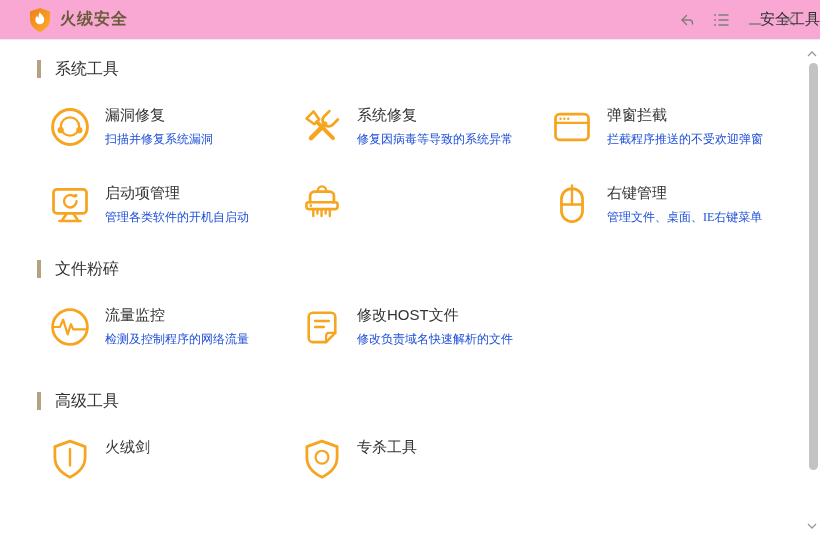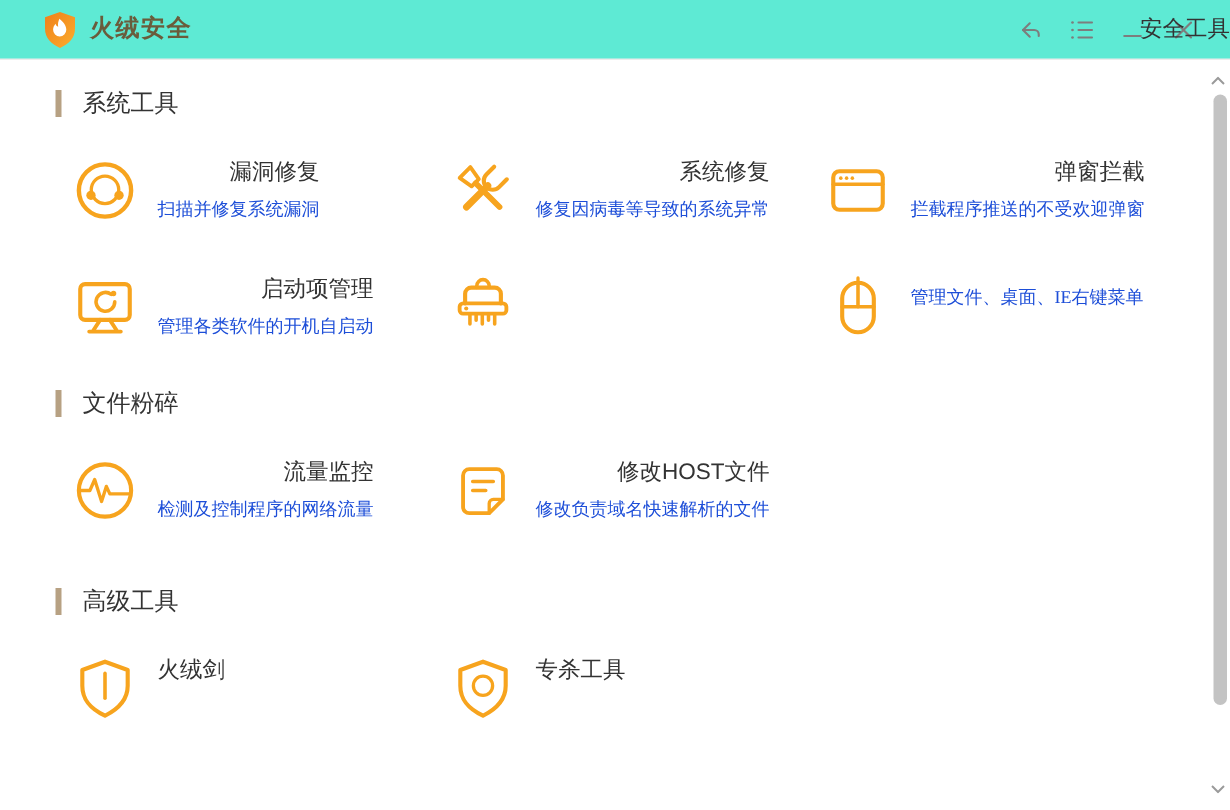--- a/index.html
+++ b/index.html
@@ -4,21 +4,21 @@
 <style>
   * { margin:0; padding:0; box-sizing:border-box; }
   html,body { width:820px; height:540px; }
   body {
     font-family:"Liberation Sans","DejaVu Sans",sans-serif;
     background:#ffffff; overflow:hidden; position:relative;
   }
   
   .titlebar {
     height:40px; display:flex; align-items:center;
-    border-bottom:1px solid #ececec; position:relative; background:#5eead4;
+    border-bottom:1px solid #ececec; position:relative; background:#f9a8d4;
   }
   .logo { display:flex; align-items:center; gap:8px; padding-left:28px; }
   .logo-name { font-size:16px; font-weight:bold; color:#6A5C3B; letter-spacing:1px; }
   .page-title {
     position:absolute; left:0; right:0; text-align:right;
     font-size:15px; color:#333; pointer-events:none;
   }
   .win-controls { margin-left:auto; display:flex; align-items:center; padding-right:14px; }
   .win-btn {
     width:34px; height:40px; display:flex; align-items:center; justify-content:center;
@@ -29,21 +29,21 @@
   .content { padding:18px 0 0 48px; }
   .section-header { display:flex; align-items:center; height:22px; margin-left:-11px; }
   .section-bar { width:4px; height:18px; background:#B7A183; margin-right:14px; }
   .section-title { font-size:16px; color:#333; }
   .tool-grid {
     display:grid; grid-template-columns:252px 250px 1fr;
     row-gap:28px; margin-top:22px;
   }
   .tool-item { display:flex; height:50px; cursor:pointer; }
   .tool-icon { width:44px; height:44px; flex:0 0 44px; margin-top:3px; }
-  .tool-text { margin-left:13px; padding-top:3px;text-align:right; }
+  .tool-text { margin-left:13px; padding-top:3px; }
   .tool-title { font-size:15px; color:#333; line-height:19px; }
   .tool-desc { font-size:12px; color:#1d4ed8; line-height:15px; margin-top:8px; white-space:nowrap;font-family:Liberation Serif, serif; }
   .mt-sys { margin-top:0; }
   .mt-net { margin-top:28px; }
   .mt-adv { margin-top:38px; }
   .grid-last { margin-top:22px; }
   
   .scrollbar { position:absolute; top:40px; right:0; bottom:0; width:17px; background:#fff; }
   .sb-arrow { position:absolute; left:0; right:0; height:16px;
     display:flex; align-items:center; justify-content:center; cursor:pointer; }
@@ -179,20 +179,21 @@
     </div>
 
     <div class="tool-item">
       <svg class="tool tool-icon" viewBox="0 0 48 48">
         <rect x="12.5" y="6" width="23" height="36" rx="11.5" stroke-width="3"></rect>
         <line x1="24" y1="2.5" x2="24" y2="6" stroke-width="2.4"></line>
         <line x1="24" y1="6" x2="24" y2="23.5" stroke-width="2.6"></line>
         <line x1="12.5" y1="23.5" x2="35.5" y2="23.5" stroke-width="2.6"></line>
       </svg>
       <div class="tool-text">
+        <div class="tool-title">右键管理</div>
         <div class="tool-desc">管理文件、桌面、IE右键菜单</div>
       </div>
     </div>
   </div>
 
   <div class="section-header mt-net">
     <div class="section-bar"></div>
     <div class="section-title">文件粉碎</div>
   </div>
   <div class="tool-grid">

